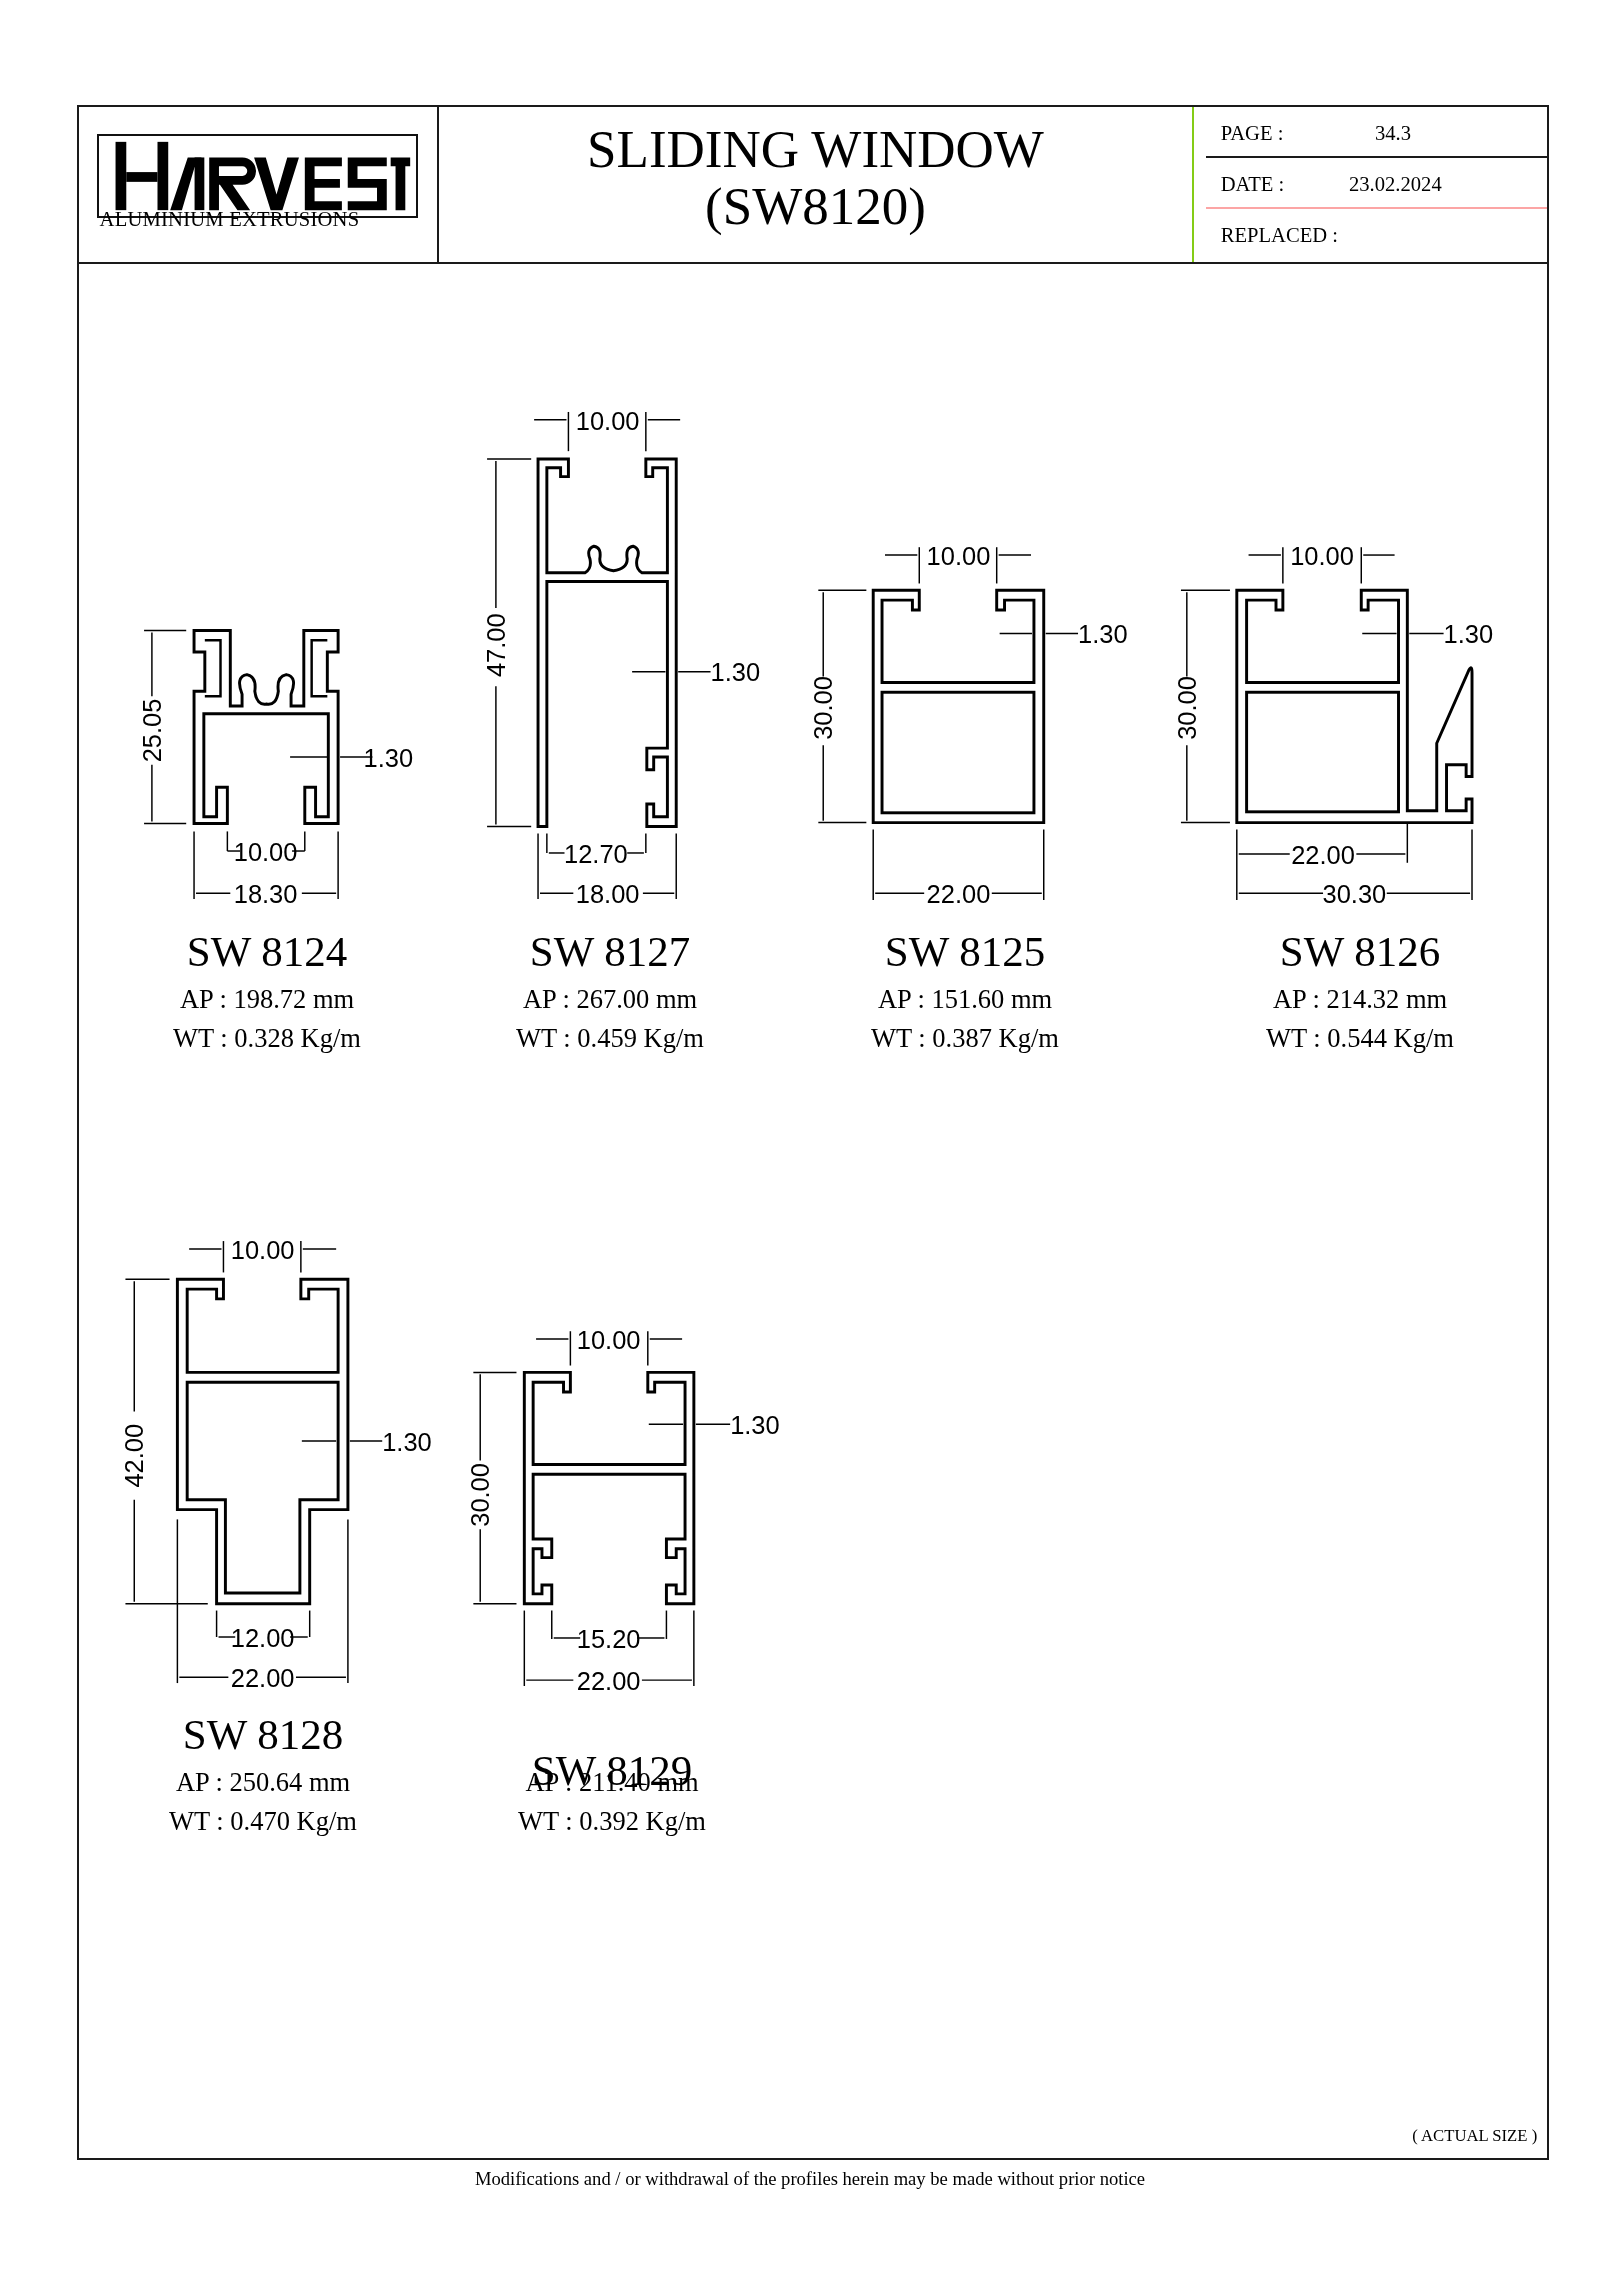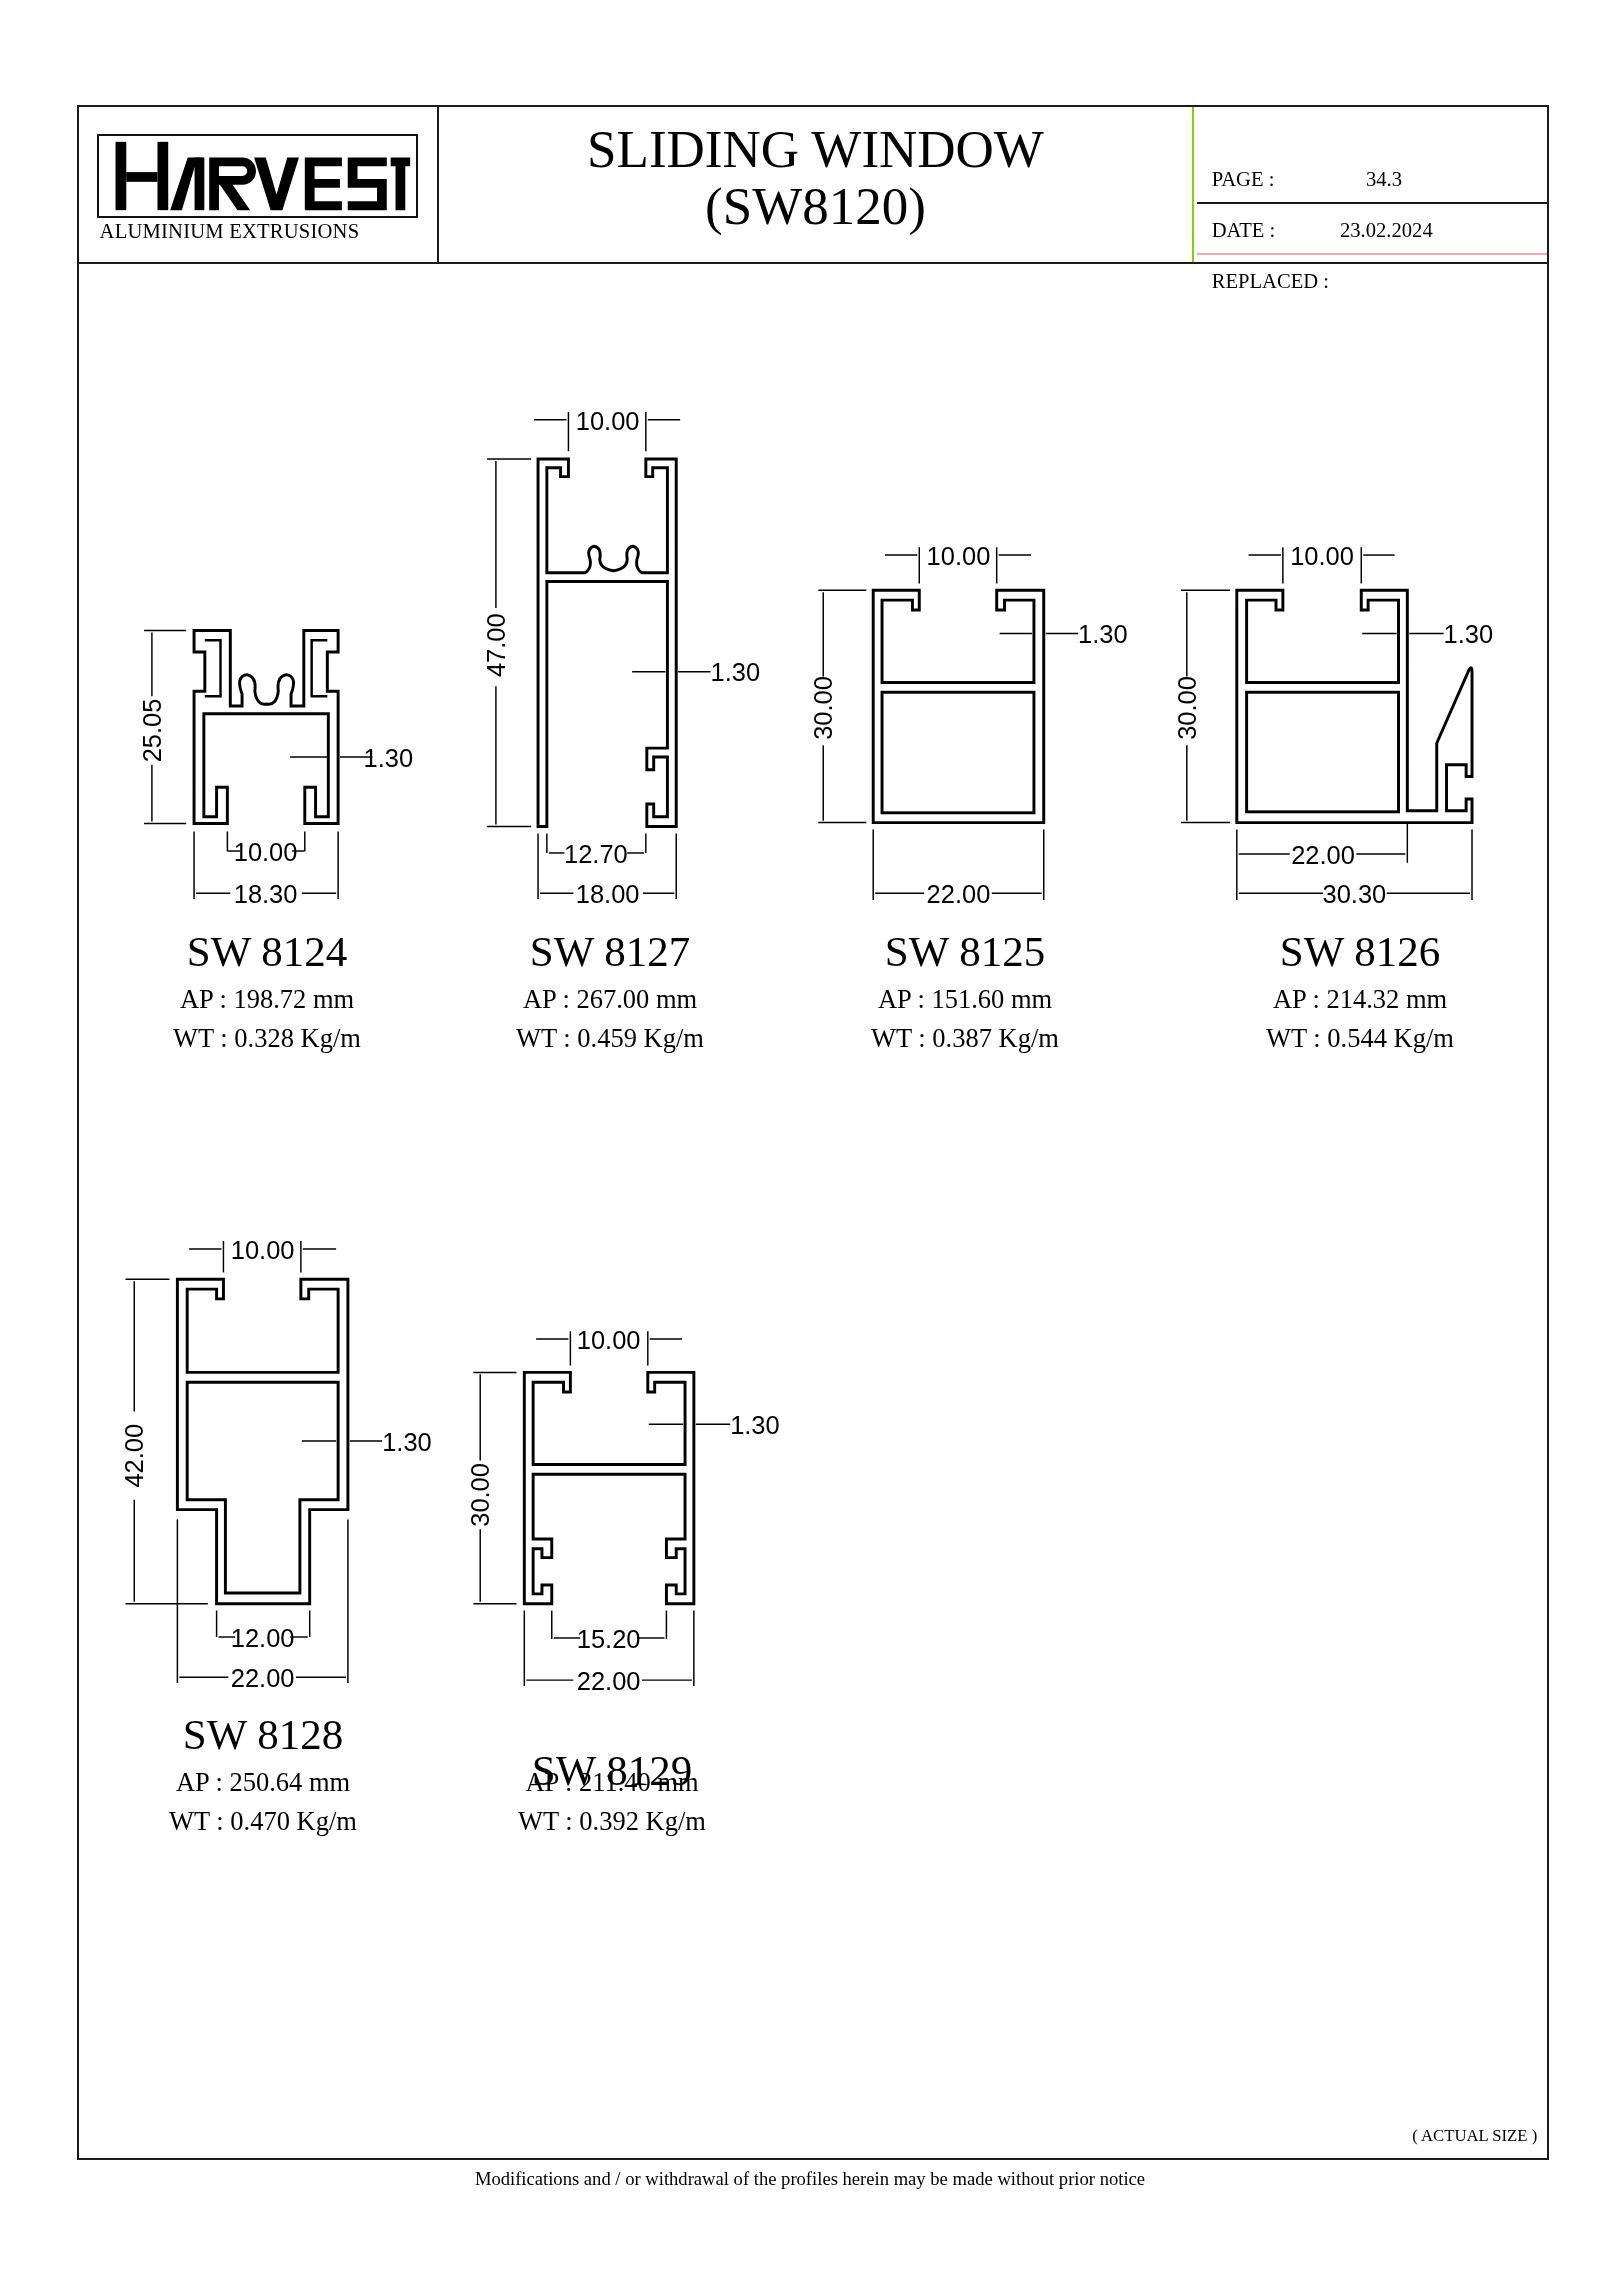--- a/index.html
+++ b/index.html
@@ -4,28 +4,28 @@
 <style>
   html,body{margin:0;padding:0;background:#ffffff;}
   body{width:1620px;height:2293px;position:relative;font-family:"Liberation Serif",serif;color:#000;}
   .frame{position:absolute;left:77px;top:105px;width:1472px;height:2055px;border:2px solid #1a1a1a;box-sizing:border-box;}
   .header{position:absolute;left:0;top:0;width:100%;height:157px;border-bottom:2px solid #1a1a1a;box-sizing:border-box;}
   .logo-cell{position:absolute;left:0;top:0;width:360px;height:155px;border-right:2px solid #1a1a1a;box-sizing:border-box;}
   .title-cell{position:absolute;left:360px;top:0;width:755px;height:155px;border-right:2px solid #84cc16;box-sizing:border-box;text-align:center;}
   .title-line{font-size:53px;line-height:57px;letter-spacing:0px;}
   .title-wrap{position:absolute;left:0;right:0;top:13.7px;}
   .meta-cell{position:absolute;left:1114px;top:0;right:0;height:155px;}
-  .meta-row{position:absolute;left:4px;right:0;height:51px;box-sizing:border-box;font-size:20.6px;margin-top:46px;}
+  .meta-row{position:absolute;left:13px;right:0;height:51px;box-sizing:border-box;font-size:20.6px;}
   .meta-row.r0{top:0;border-bottom:2px solid #1a1a1a;}
   .meta-row.r1{top:51px;border-bottom:2px solid #fca5a5;}
   .meta-row.r2{top:102px;}
   .meta-label{position:absolute;left:14.7px;top:14.7px;}
   .meta-val{position:absolute;top:14.7px;}
   .logo-box{position:absolute;left:17.6px;top:26.5px;width:321px;height:84px;border:2px solid #111;box-sizing:border-box;}
-  .logo-sub{position:absolute;left:20.6px;top:113px;font-size:20.6px;letter-spacing:0.2px;}
+  .logo-sub{position:absolute;left:20.6px;top:101px;font-size:20.6px;letter-spacing:0.2px;}
   .profile{position:absolute;}
   .p-name{position:absolute;font-size:43px;text-align:center;width:294px;}
   .p-ap,.p-wt{position:absolute;font-size:26.5px;text-align:center;width:294px;}
   .actual{position:absolute;right:9.8px;bottom:11.8px;font-size:16.7px;}
   .footer{position:absolute;left:0;width:1620px;top:2168px;text-align:center;font-size:18.6px;}
   svg text{font-family:"Liberation Sans Narrow","Liberation Sans",sans-serif;}
   .dim{font-family:"Liberation Sans",sans-serif;font-size:26px;}
 </style>
 </head>
 <body>

